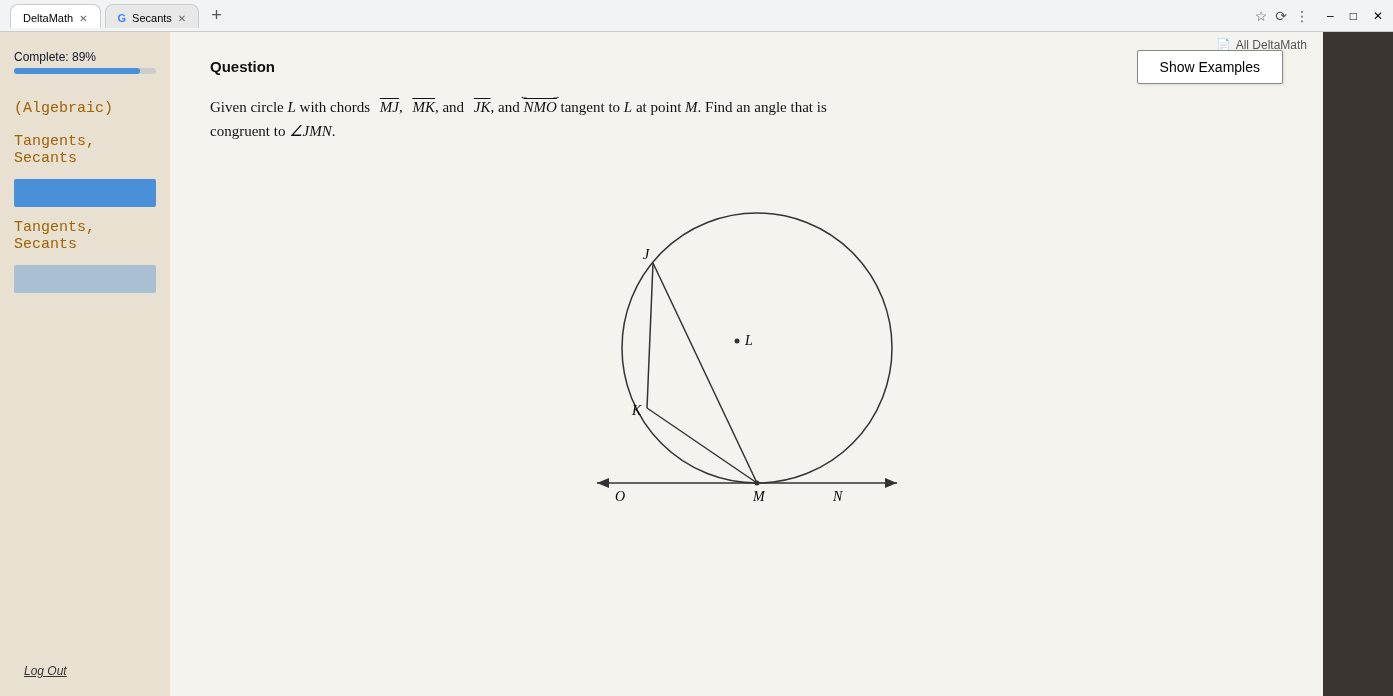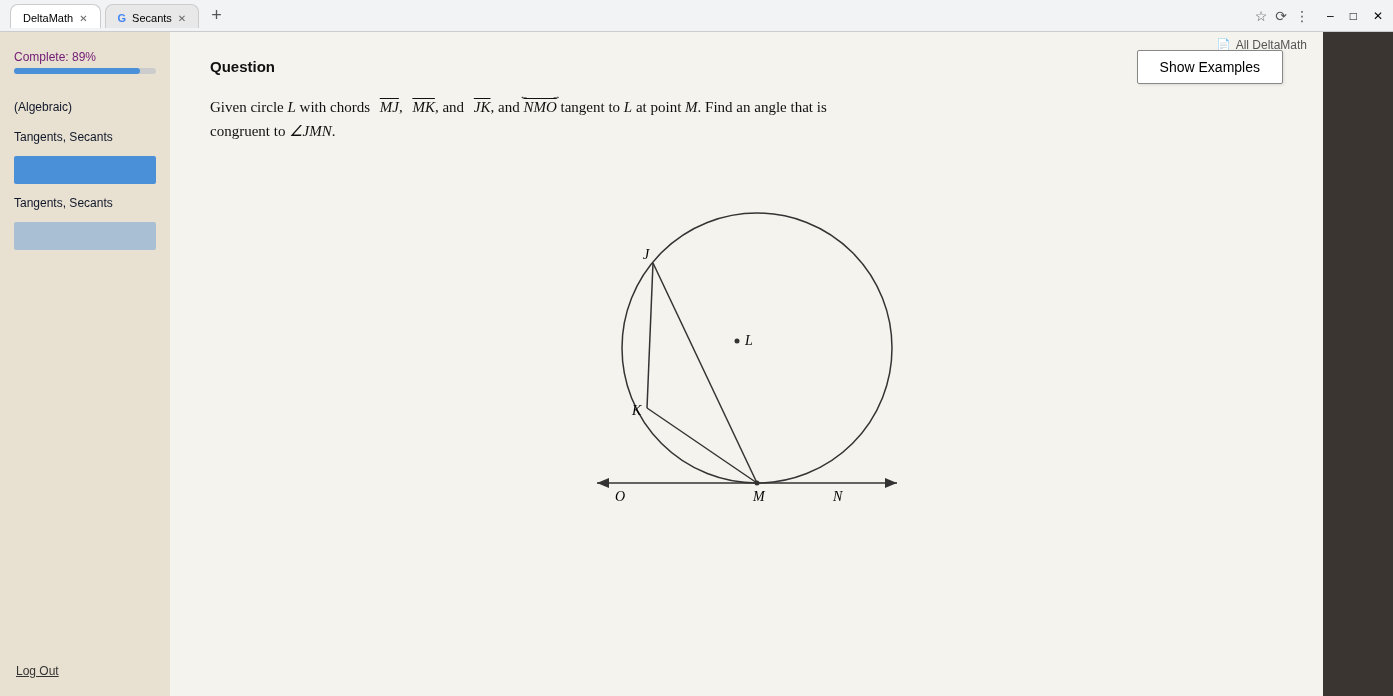--- a/index.html
+++ b/index.html
@@ -82,41 +82,41 @@
     }
 
     .progress-section {
       padding: 8px 14px;
       margin-bottom: 10px;
     }
 
     .progress-label {
       font-size: 12px;
       font-family: Arial, sans-serif;
-      color: #701a75;
+      color: #0f172a;
       margin-bottom: 4px;
     }
 
     .progress-bar-container {
       background: #ccc;
       height: 6px;
       border-radius: 3px;
       width: 100%;
     }
 
     .progress-bar-fill {
       background: #4a90d9;
       height: 6px;
       border-radius: 3px;
     }
 
     .sidebar-category {
-      font-size: 12px;
-      font-family: Liberation Sans, sans-serif;
-      color: #0f172a;
+      font-size: 15px;
+      font-family: Liberation Mono, monospace;
+      color: #a16207;
       padding: 8px 14px;
       cursor: pointer;
     }
 
     .sidebar-blue-bar {
       background: #4a90d9;
       height: 28px;
       margin: 4px 14px;
       border-radius: 2px;
     }
@@ -260,21 +260,21 @@
         <div class="progress-bar-fill" style="width:89%;"></div>
       </div>
     </div>
 
     <div class="sidebar-category">(Algebraic)</div>
     <div class="sidebar-category">Tangents, Secants</div>
     <div class="sidebar-blue-bar"></div>
     <div class="sidebar-category">Tangents, Secants</div>
     <div class="sidebar-blue-bar" style="opacity:0.4;"></div>
 
-    <div class="log-out" style="position:relative;bottom:auto;left:auto;margin-top:auto;padding:8px 16px;">Log Out</div>
+    <div class="log-out" style="position:relative;bottom:auto;left:auto;margin-top:auto;padding:8px 24px;font-style:italic;">Log Out</div>
   </div>
 
   <div class="content-area">
 
     <div class="top-bar">
       <div class="bookmarks-icon">
         <span>📄</span>
         <span>All DeltaMath</span>
       </div>
     </div>

